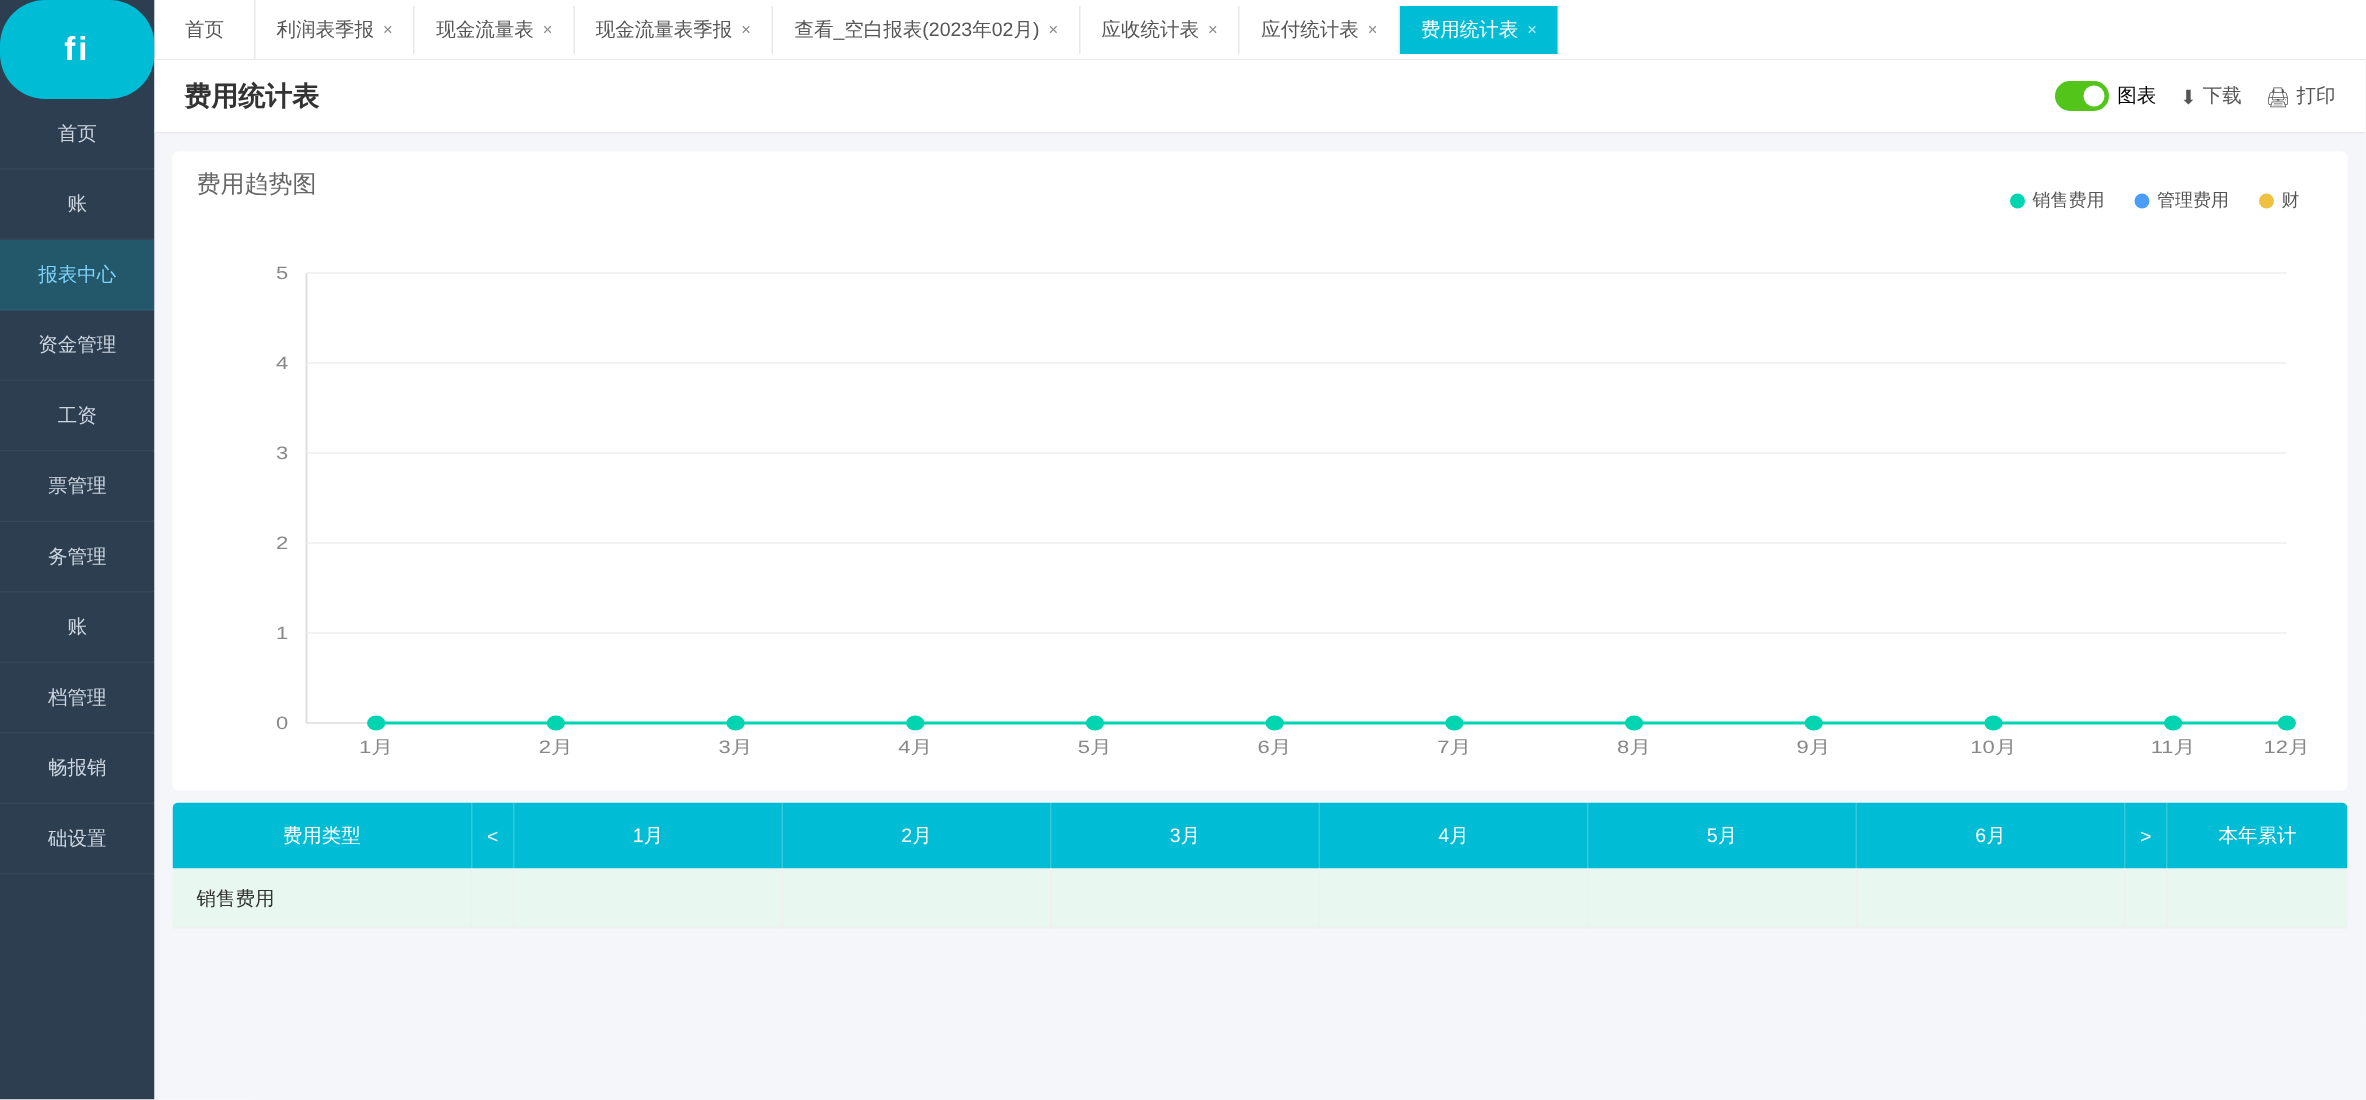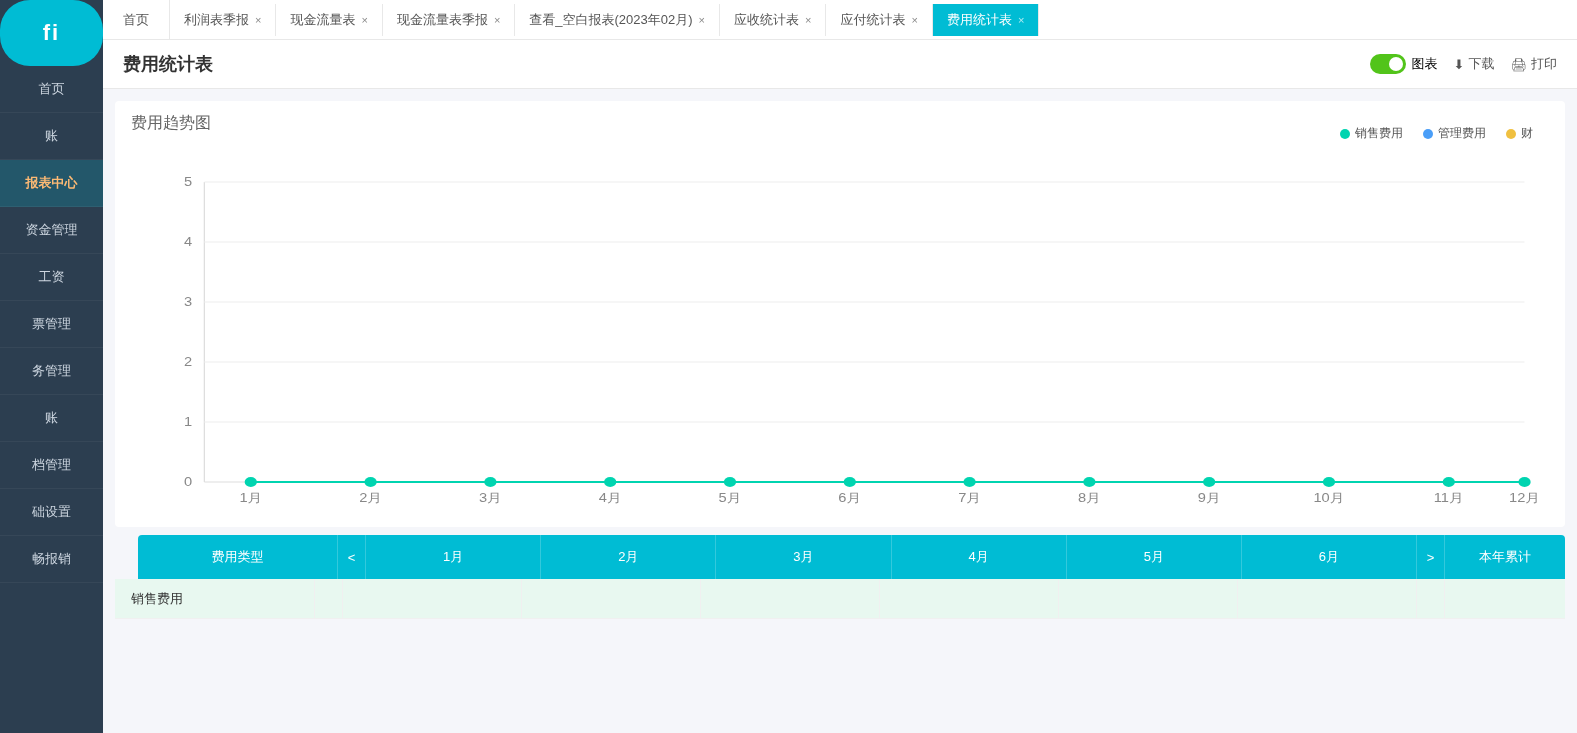--- a/index.html
+++ b/index.html
@@ -27,21 +27,21 @@
       border-radius: 30px;
     }
     .sidebar-item {
       color: #cdd6e0;
       padding: 14px 0;
       text-align: center;
       font-size: 13px;
       cursor: pointer;
       border-bottom: 1px solid rgba(255,255,255,0.05);
     }
-    .sidebar-item.active { background: rgba(0,188,212,0.2); color: #fdba74; font-weight: bold; }
+    .sidebar-item.active { background: rgba(0,188,212,0.2); color: #7dd3fc; }
 
     
     .main {
       flex: 1;
       display: flex;
       flex-direction: column;
       background: #f5f6fa;
       overflow: hidden;
     }
 
@@ -183,21 +183,20 @@
       margin: 0 12px;
       flex: 1;
       overflow: hidden;
     }
     .table-header {
       background: #00bcd4;
       display: flex;
       align-items: center;
       height: 44px;
       border-radius: 4px 4px 0 0;
-      margin-left: 23px;
     }
     .th-cell {
       color: white;
       font-size: 13px;
       text-align: center;
       display: flex;
       align-items: center;
       justify-content: center;
       height: 44px;
       border-right: 1px solid rgba(255,255,255,0.2);
@@ -247,22 +246,22 @@
   <div class="sidebar-logo">fi</div>
   <div class="sidebar-item">首页</div>
   <div class="sidebar-item">账</div>
   <div class="sidebar-item active">报表中心</div>
   <div class="sidebar-item">资金管理</div>
   <div class="sidebar-item">工资</div>
   <div class="sidebar-item">票管理</div>
   <div class="sidebar-item">务管理</div>
   <div class="sidebar-item">账</div>
   <div class="sidebar-item">档管理</div>
+  <div class="sidebar-item">畅报销</div>
   <div class="sidebar-item">础设置</div>
-  <div class="sidebar-item">畅报销</div>
 </div>
 
 <div class="main">
 
   <div class="tab-bar">
     <div class="tab-home">首页</div>
     <div class="tab-item">
       <span>利润表季报</span>
       <span class="tab-close">×</span>
     </div>

